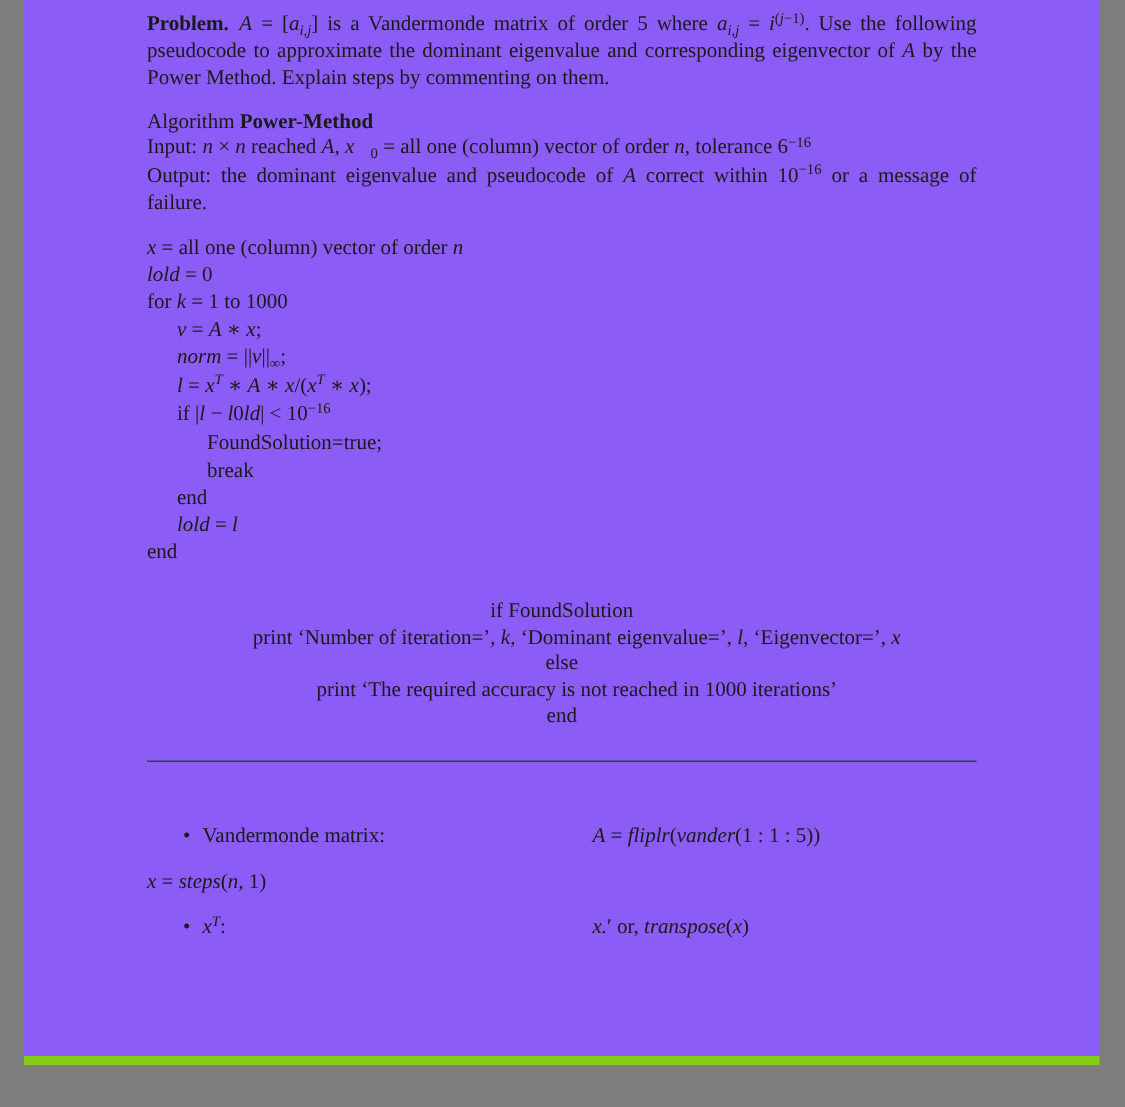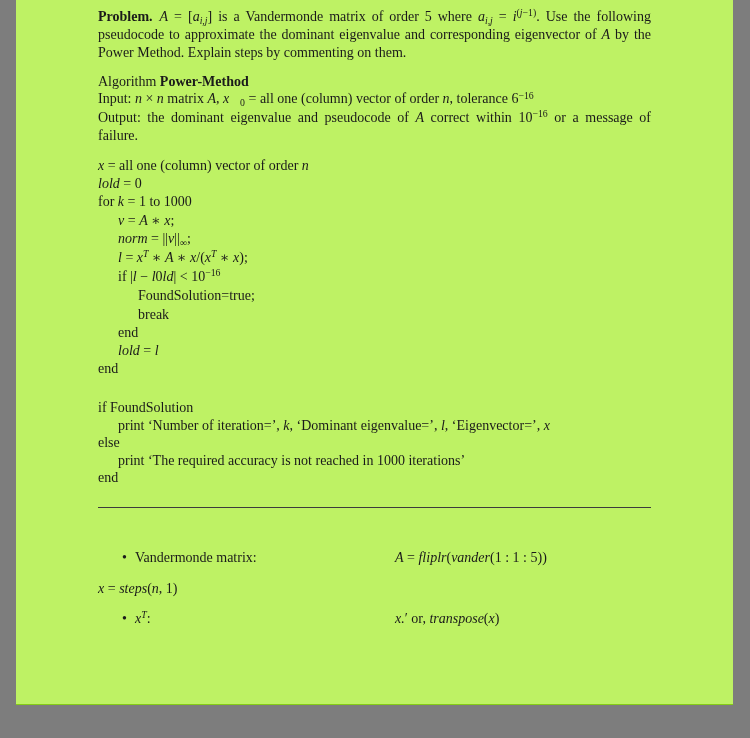--- a/index.html
+++ b/index.html
@@ -6,29 +6,29 @@
   body{background:#7d7d7d;}
   .stage{
     position:relative;width:750px;height:738px;overflow:hidden;
     background:#7d7d7d;
     font-family:"Liberation Serif","DejaVu Serif",serif;
     color:#1a1a1a;
     -webkit-font-smoothing:antialiased;
   }
   .paper{
     position:absolute;left:16px;top:0;width:717px;height:704px;
-    background:#bef264;border-bottom:1px solid #84cc16;
+    background:#8b5cf6;border-bottom:6px solid #84cc16;
   }
   .block{position:absolute;left:82px;width:553px;}
   .para{font-size:14px;line-height:17.3px;text-align:justify;}
   #problem{top:8px;}
   #algo{top:73px;}
   .algo-line{font-size:14px;line-height:17.4px;}
   #code1{top:157px;}
-  #code2{top:399px;}
+  #code2{top:399px;text-align:center;}
   .cl{font-size:14px;line-height:18.2px;white-space:nowrap;}
   #code2 .cl{line-height:17.6px;}
   .i1{padding-left:20px;}
   .i2{padding-left:40px;}
   .rule{position:absolute;left:82px;top:507px;width:553px;height:1px;background:#3c3c3c;}
   #matlab-heading{top:517px;font-size:14px;line-height:17px;}
   .bullet-row{
     position:absolute;left:82px;width:560px;
     display:grid;grid-template-columns:297px 1fr;
     font-size:14px;line-height:17px;
@@ -46,21 +46,21 @@
 </head>
 <body>
 
 <div class="stage">
   <div class="paper">
 
     <div id="problem" class="block para"><span class="bf">Problem.</span><span> </span><span class="it">A</span><span> = [</span><span class="it">a</span><span class="it sub">i,j</span><span>] is a Vandermonde matrix of order 5 where </span><span class="it">a</span><span class="it sub">i,j</span><span> = </span><span class="it">i</span><span class="sup">(</span><span class="it sup">j</span><span class="sup">−1)</span><span>. Use the following pseudocode to approximate the dominant eigenvalue and corresponding eigenvector of </span><span class="it">A</span><span> by the Power Method. Explain steps by commenting on them.</span></div>
 
     <div id="algo" class="block">
       <div class="algo-line"><span>Algorithm </span><span class="bf">Power-Method</span></div>
-      <div class="algo-line"><span>Input: </span><span class="it">n</span><span> × </span><span class="it">n</span><span> matrix </span><span class="it">A</span><span>, </span><span class="it">x⃗</span><span class="sub">0</span><span> = all one (column) vector of order </span><span class="it">n</span><span>, tolerance 6</span><span class="sup">−16</span></div>
+      <div class="algo-line"><span>Input: </span><span class="it">n</span><span> × </span><span class="it">n</span><span> reached </span><span class="it">A</span><span>, </span><span class="it">x⃗</span><span class="sub">0</span><span> = all one (column) vector of order </span><span class="it">n</span><span>, tolerance 6</span><span class="sup">−16</span></div>
       <div class="algo-line para"><span>Output: the dominant eigenvalue and pseudocode of </span><span class="it">A</span><span> correct within 10</span><span class="sup">−16</span><span> or a message of failure.</span></div>
     </div>
 
     <div id="code1" class="block">
       <div class="cl"><span class="it">x</span><span> = all one (column) vector of order </span><span class="it">n</span></div>
       <div class="cl"><span class="it">lold</span><span> = 0</span></div>
       <div class="cl"><span>for </span><span class="it">k</span><span> = 1 to 1000</span></div>
       <div class="cl i1"><span class="it">v</span><span> = </span><span class="it">A</span><span> ∗ </span><span class="it">x</span><span>;</span></div>
       <div class="cl i1"><span class="it">norm</span><span> = ||</span><span class="it">v</span><span>||</span><span class="sub">∞</span><span>;</span></div>
       <div class="cl i1"><span class="it">l</span><span> = </span><span class="it">x</span><span class="it sup">T</span><span> ∗ </span><span class="it">A</span><span> ∗ </span><span class="it">x</span><span>/(</span><span class="it">x</span><span class="it sup">T</span><span> ∗ </span><span class="it">x</span><span>);</span></div>

